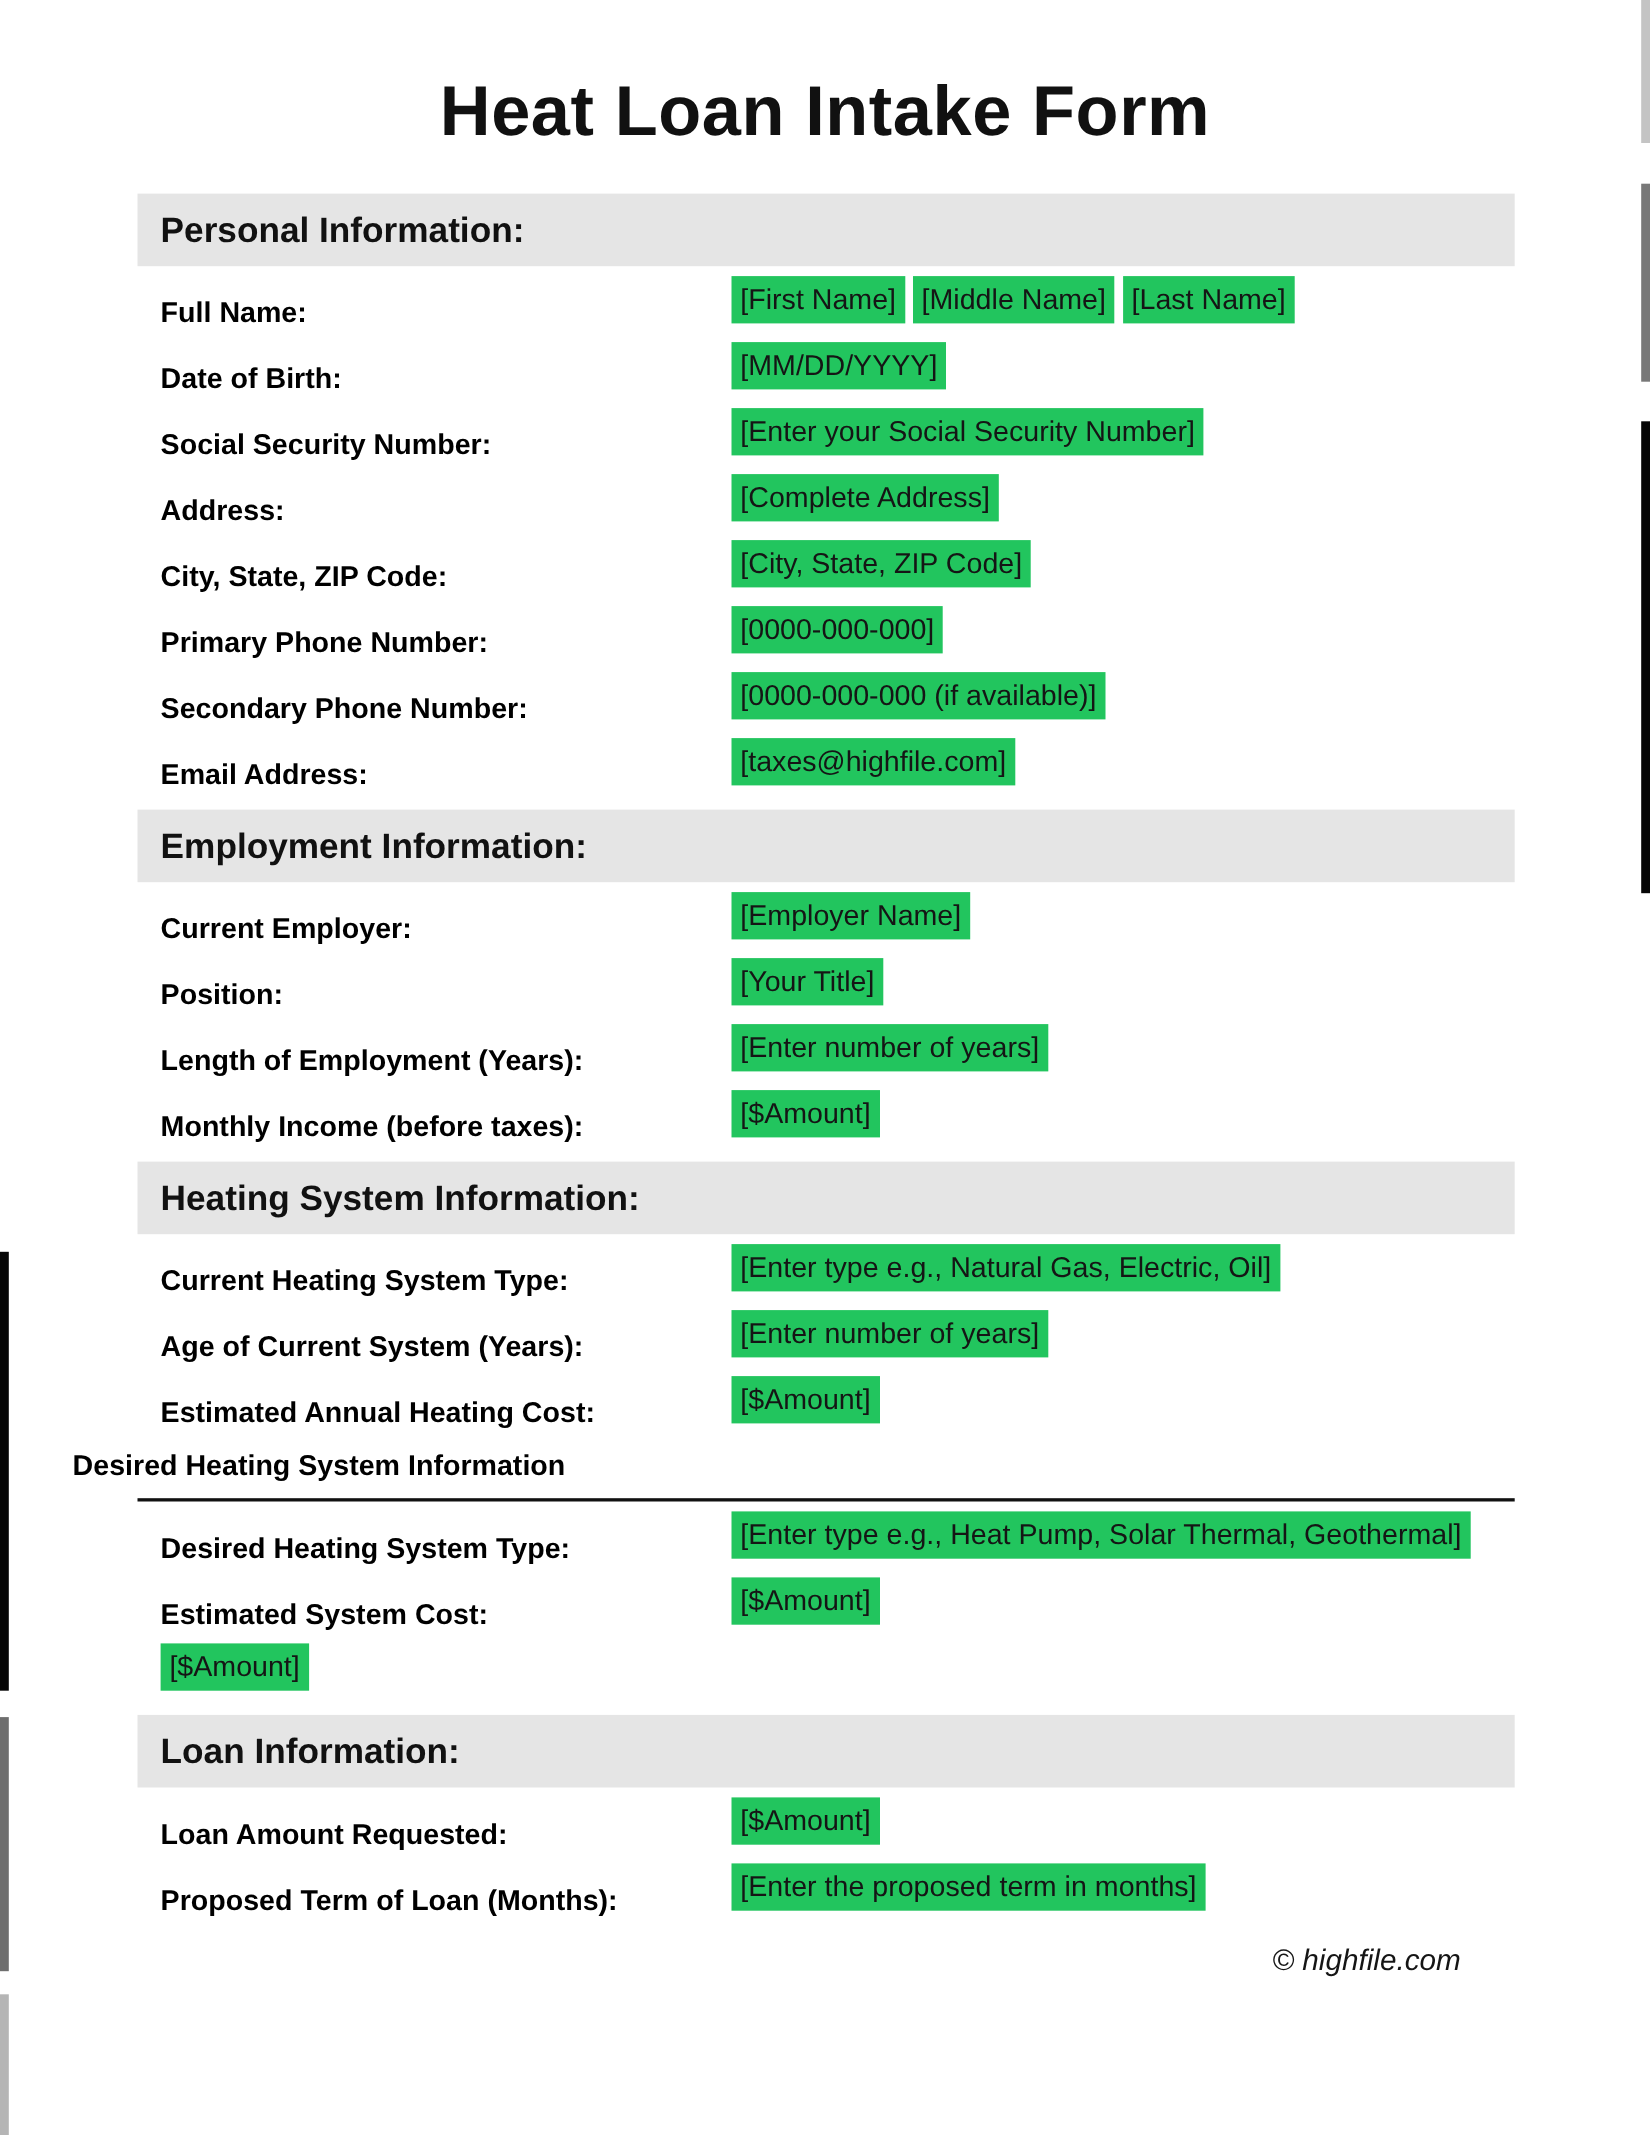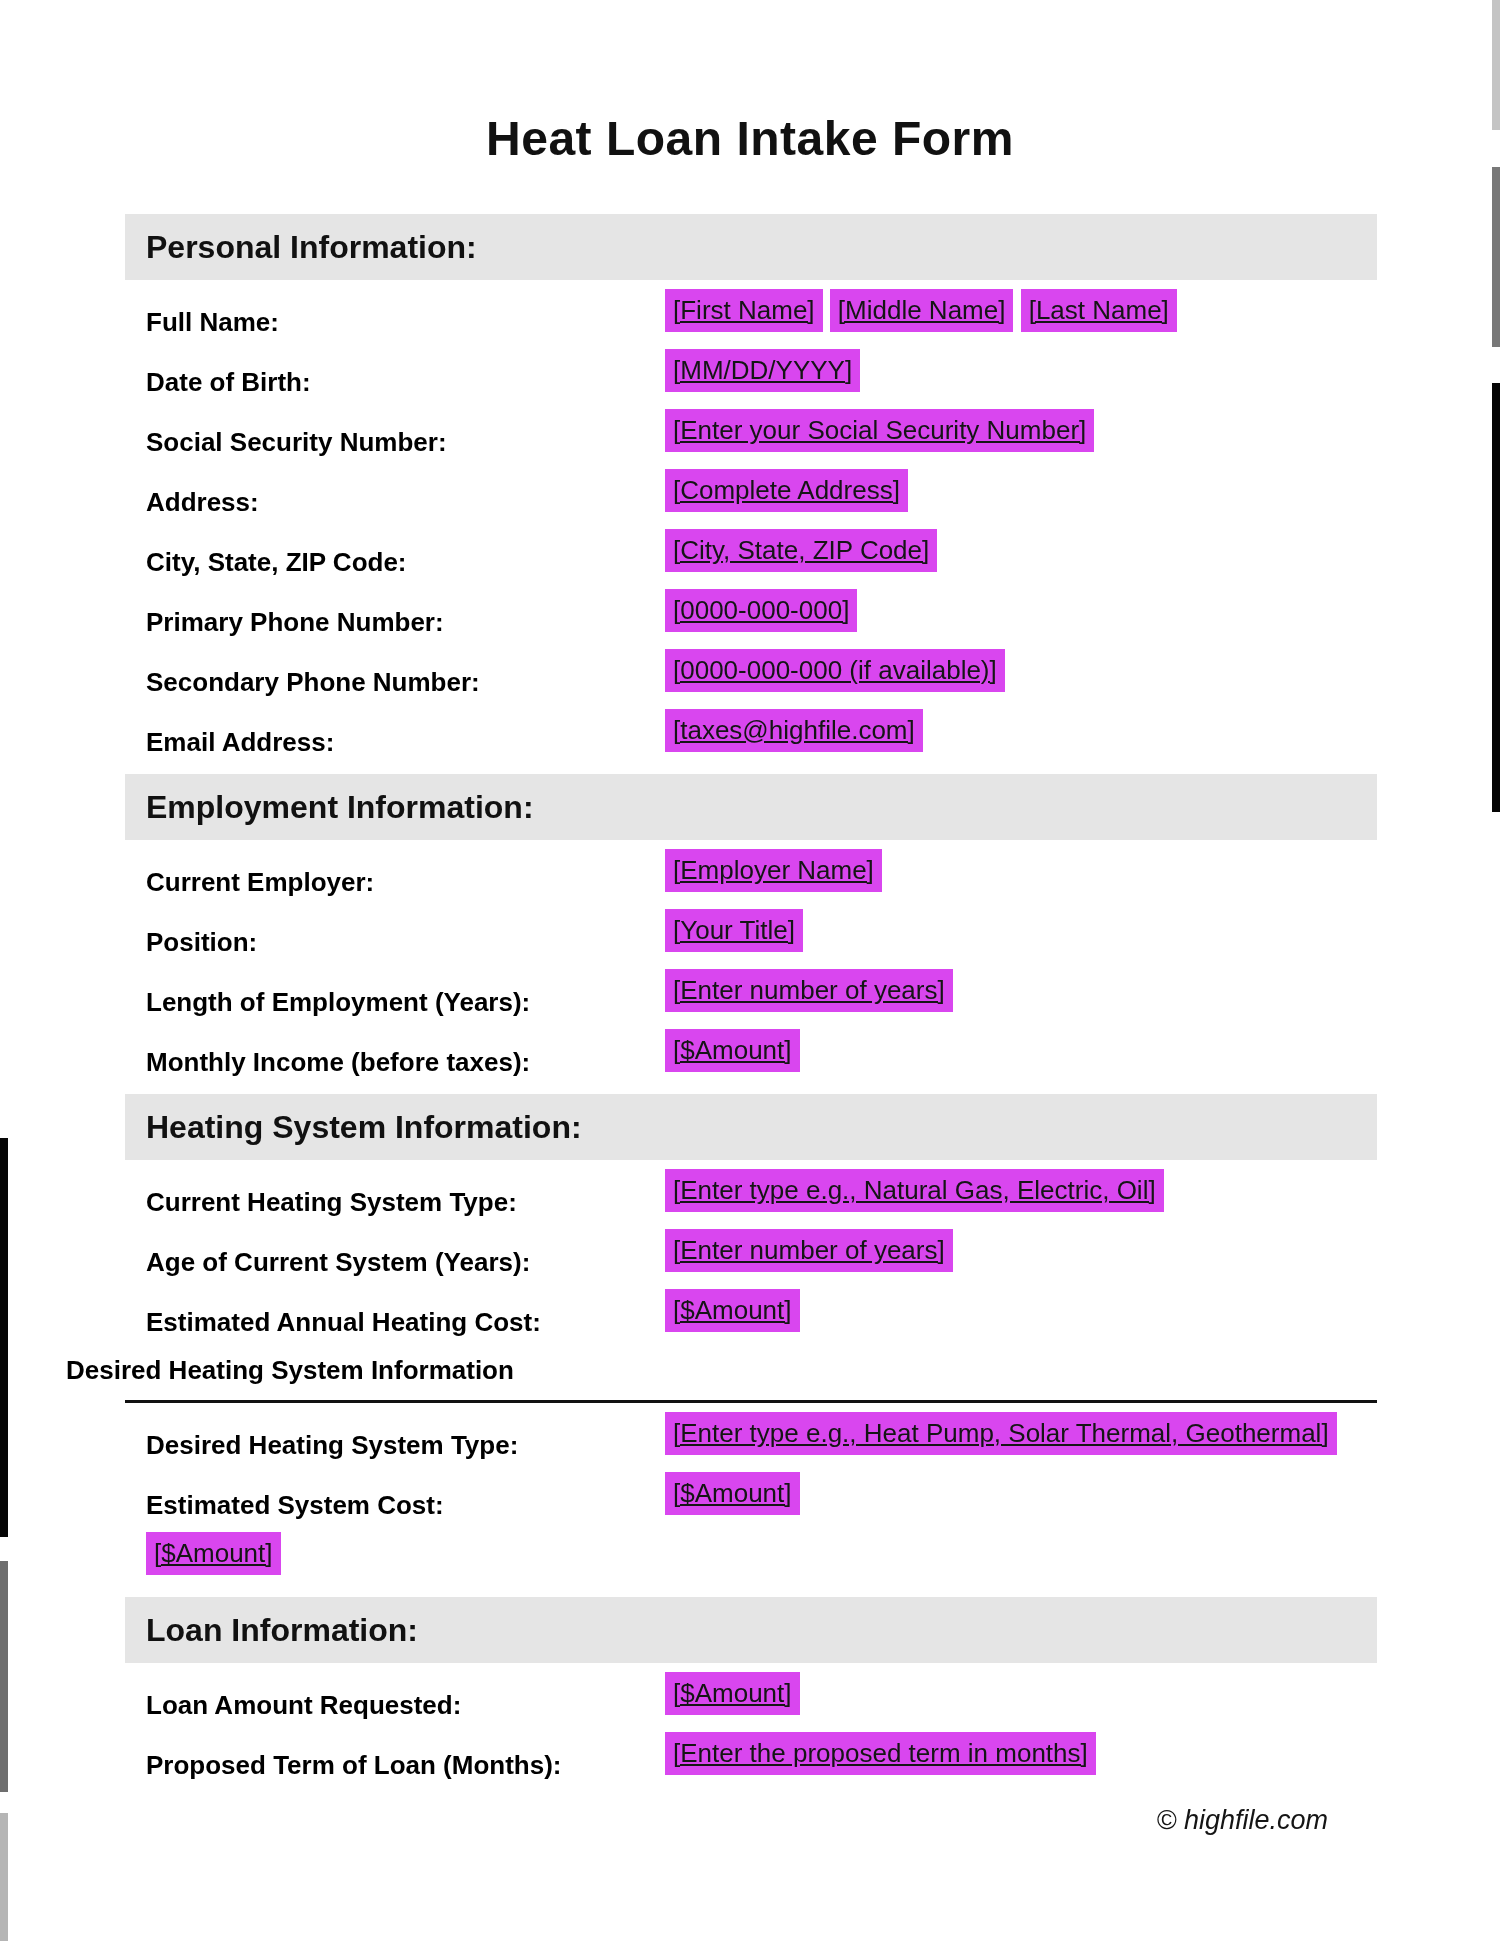--- a/index.html
+++ b/index.html
@@ -4,23 +4,23 @@
 <style>
   * { margin: 0; padding: 0; box-sizing: border-box; }
   html, body { background: #ffffff; }
   body {
     width: 1500px; height: 1941px;
     position: relative; overflow: hidden;
     font-family: "Liberation Sans", sans-serif;
     color: #000;
   }
   .page-title {
-    margin-top: 110px;
+    margin-top: 72px;
     text-align: center;
-    font-size: 48px; font-weight: 700; color: #111;
+    font-size: 64px; font-weight: 700; color: #111;
     line-height: 58px;
     letter-spacing: 0.5px;
   }
   .section-band {
     margin: 14px 0 0 125px;
     width: 1252px; height: 66px;
     background: #e5e5e5;
     display: flex; align-items: center;
     padding-left: 21px;
     font-size: 32px; font-weight: 700; color: #111;
@@ -34,23 +34,22 @@
   }
   .form-row .label {
     width: 519px; flex-shrink: 0;
     font-weight: 700; color: #000;
     white-space: nowrap;
     margin-top: 25px;
   }
   .form-row .value { white-space: nowrap; color: #151515; }
   .hl {
     display: inline-block;
-    background: #d946ef;
+    background: #22c55e;
     padding: 6px 8px;
-    text-decoration: underline;
   }
   .subheading-row {
     display: flex; align-items: center;
     height: 60px; padding-left: 66px;
     font-size: 26px; font-weight: 700; white-space: nowrap;
   }
   .divider {
     margin-left: 125px;
     width: 1252px; height: 3px;
     background: #111;

